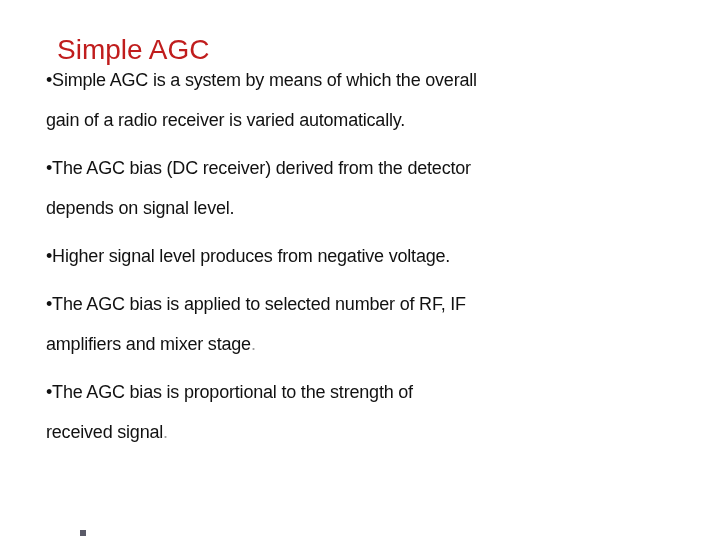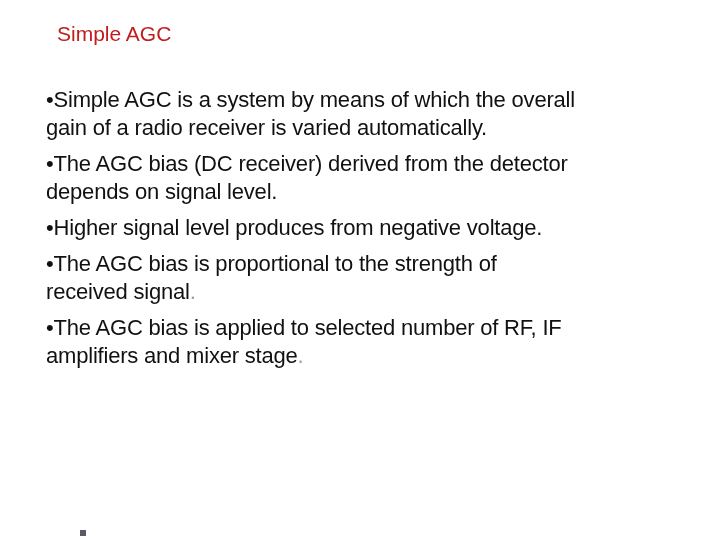--- a/index.html
+++ b/index.html
@@ -9,36 +9,36 @@
     width: 720px;
     height: 540px;
     background: var(--page-bg, #ffffff);
     overflow: hidden;
     font-family: "Liberation Sans", sans-serif;
     margin: 0 auto;
   }
   .slide-title {
     position: absolute;
     left: 57px;
-    top: 20px;
-    font-size: 21px;
+    top: 36px;
+    font-size: 28px;
     line-height: 27px;
     font-weight: 400;
     letter-spacing: 0px;
     color: var(--title-color, #c01d1d);
     white-space: nowrap;
   }
   .body-text {
     position: absolute;
     left: 46px;
-    top: 86px;
+    top: 60px;
     width: 640px;
     color: var(--text-color, #111111);
-    font-size: 22px;
-    line-height: 28px;
+    font-size: 18px;
+    line-height: 40px;
     letter-spacing: -0.2px;
   }
   .bullet { margin: 0 0 8px 0; }
   .bullet:last-child { margin-bottom: 0; }
   .bullet .txt { white-space: pre-line; }
   .bullet .muted { color: var(--muted-color, #9e9e9e); }
   .edge-artifact {
     position: absolute;
     left: 80px;
     top: 530px;
@@ -60,23 +60,23 @@
     <p class="bullet"><span class="txt">•Simple AGC is a system by means of which the overall
 gain of a radio receiver is varied automatically.</span><span class="muted"></span></p>
 
 
     <p class="bullet"><span class="txt">•The AGC bias (DC receiver) derived from the detector
 depends on signal level.</span><span class="muted"></span></p>
 
     <p class="bullet"><span class="txt">•Higher signal level produces from negative voltage.</span><span class="muted"></span></p>
 
 
+    <p class="bullet"><span class="txt">•The AGC bias is applied to selected number of RF, IF
+amplifiers and mixer stage</span><span class="muted">.</span></p>
+
     <p class="bullet"><span class="txt">•The AGC bias is proportional to the strength of
 received signal</span><span class="muted">.</span></p>
-
-    <p class="bullet"><span class="txt">•The AGC bias is applied to selected number of RF, IF
-amplifiers and mixer stage</span><span class="muted">.</span></p>
 
   </div>
 
   <div class="edge-artifact"></div>
 
 </div>
 
 </body></html>

